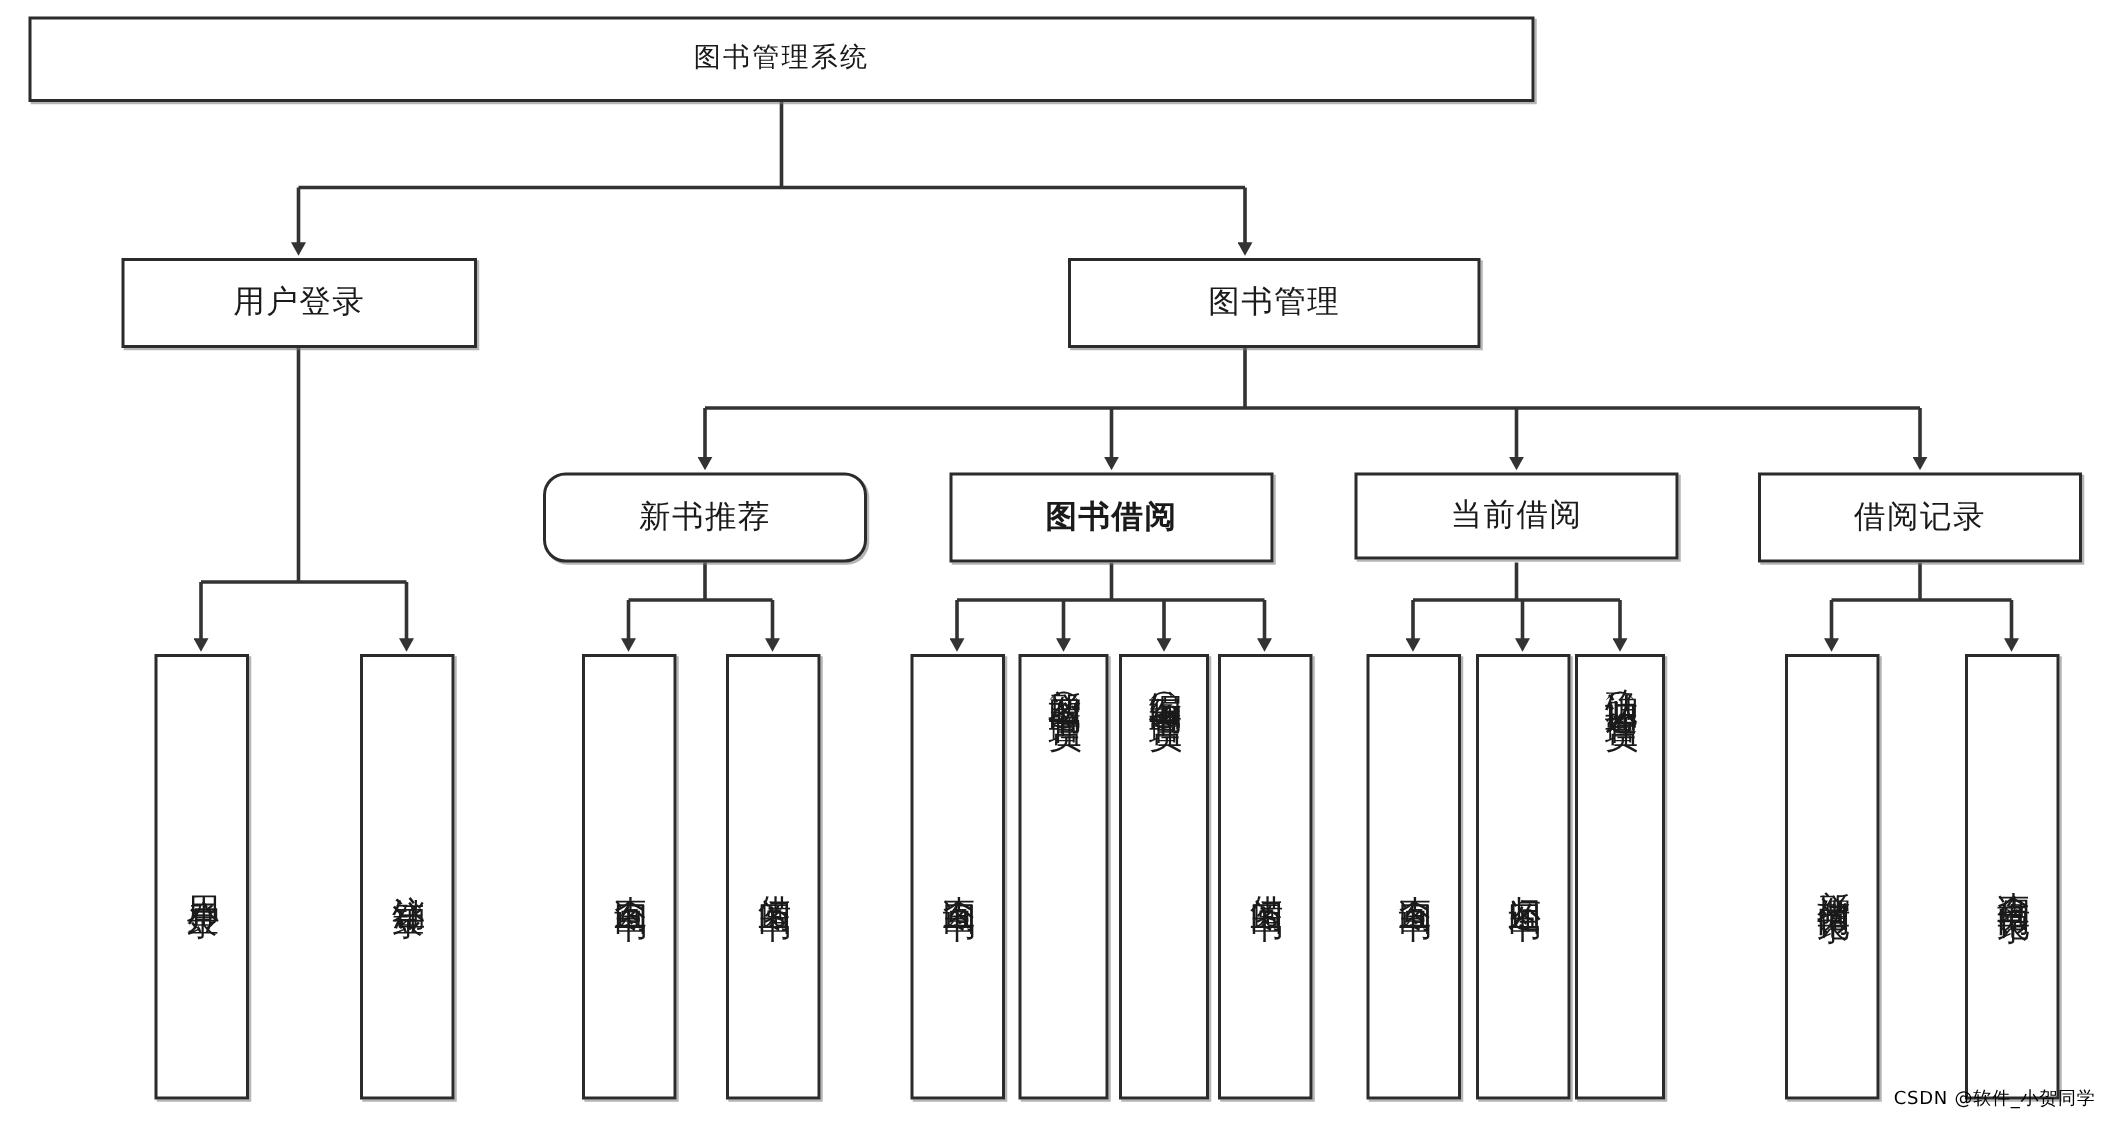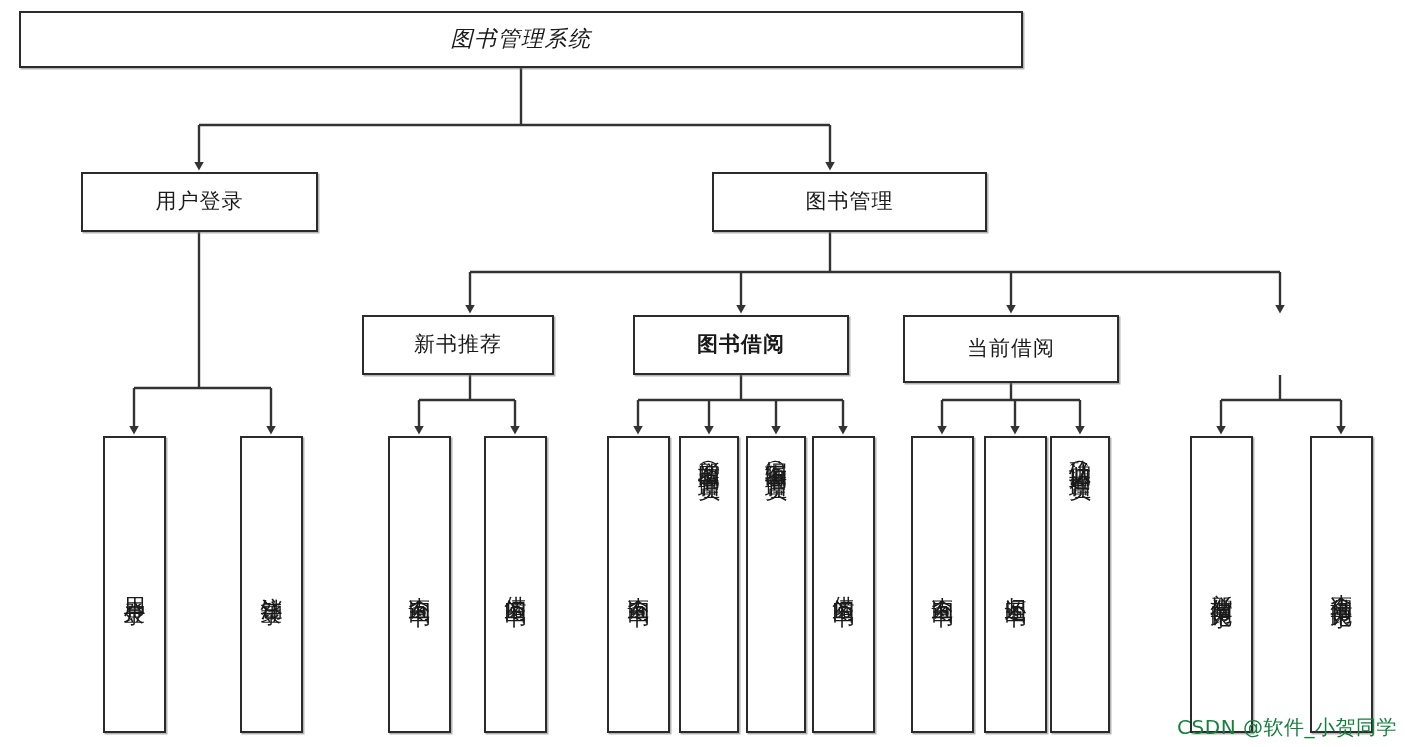--- a/index.html
+++ b/index.html
@@ -51,23 +51,22 @@
     white-space: nowrap;
     color: #1a1a1a;
   }
 
   
   .node.horiz .node-label {
     font-size: 21px;
     letter-spacing: 1px;
   }
   .node.root .node-label {
-    font-size: 22px;
+    font-size: 18px;
     letter-spacing: 1.5px;
-    font-style: italic;
   }
 
   
   .node.leaf {
     align-items: flex-start;
     justify-content: center;
     padding-top: 4px;
   }
   .node.leaf .node-label {
     writing-mode: vertical-rl;
@@ -80,22 +79,22 @@
   
   .node.leaf.centered {
     align-items: center;
     padding-top: 0;
   }
 
   #watermark {
     position: absolute;
     right: 8px;
     bottom: 6px;
-    font-size: 20px;
-    color: #15803d;
+    font-size: 12px;
+    color: #000000;
     letter-spacing: 0.5px;
     white-space: nowrap;
     font-family: "DejaVu Sans", "Liberation Sans", sans-serif;
   }
 </style>
 </head>
 <body>
 
 <div id="diagram-root">
 
@@ -154,28 +153,31 @@
     <span class="node-label">图书管理系统</span>
   </div>
 
   <div class="node horiz" style="left:81px; top:172px; width:237px; height:60px;">
     <span class="node-label">用户登录</span>
   </div>
   <div class="node horiz" style="left:712px; top:172px; width:275px; height:60px;">
     <span class="node-label">图书管理</span>
   </div>
 
-  <div class="node horiz" style="left:362px; top:315px; width:192px; height:60px;">
+  <div class="node horiz" style="left:362px; top:315px; width:216px; height:60px;border-radius:15px;">
     <span class="node-label">新书推荐</span>
   </div>
   <div class="node horiz" style="left:633px; top:315px; width:216px; height:60px;font-weight:bold;">
     <span class="node-label">图书借阅</span>
   </div>
-  <div class="node horiz" style="left:903px; top:315px; width:216px; height:68px;font-family:Liberation Serif, serif;">
+  <div class="node horiz" style="left:903px; top:315px; width:216px; height:58px;font-family:Liberation Serif, serif;">
     <span class="node-label">当前借阅</span>
+  </div>
+  <div class="node horiz" style="left:1172px; top:315px; width:216px; height:60px;">
+    <span class="node-label">借阅记录</span>
   </div>
 
   <div class="node leaf centered" style="left:103px; top:436px; width:63px; height:297px;">
     <span class="node-label">用户登录</span>
   </div>
   <div class="node leaf centered" style="left:240px; top:436px; width:63px; height:297px;">
     <span class="node-label">注销登录</span>
   </div>
 
   <div class="node leaf centered" style="left:388px; top:436px; width:63px; height:297px;">

